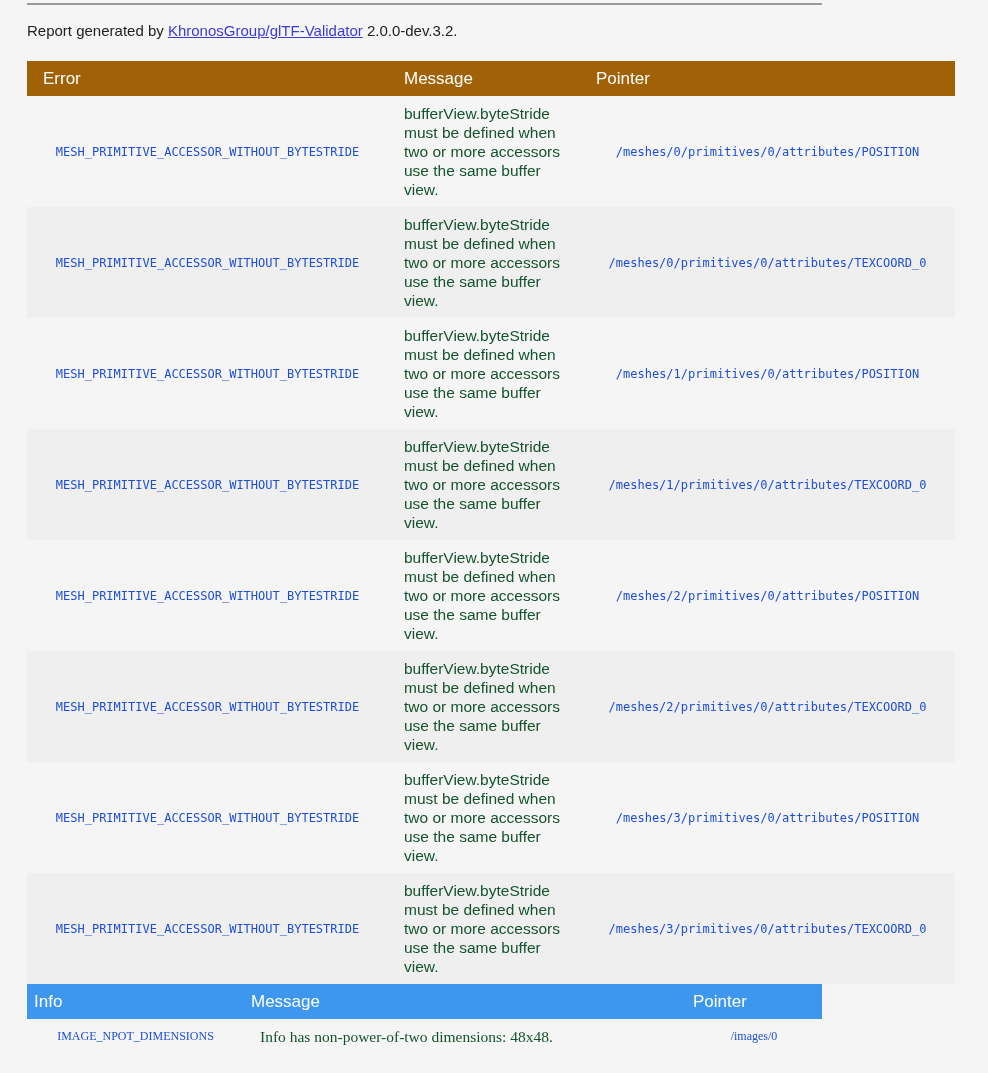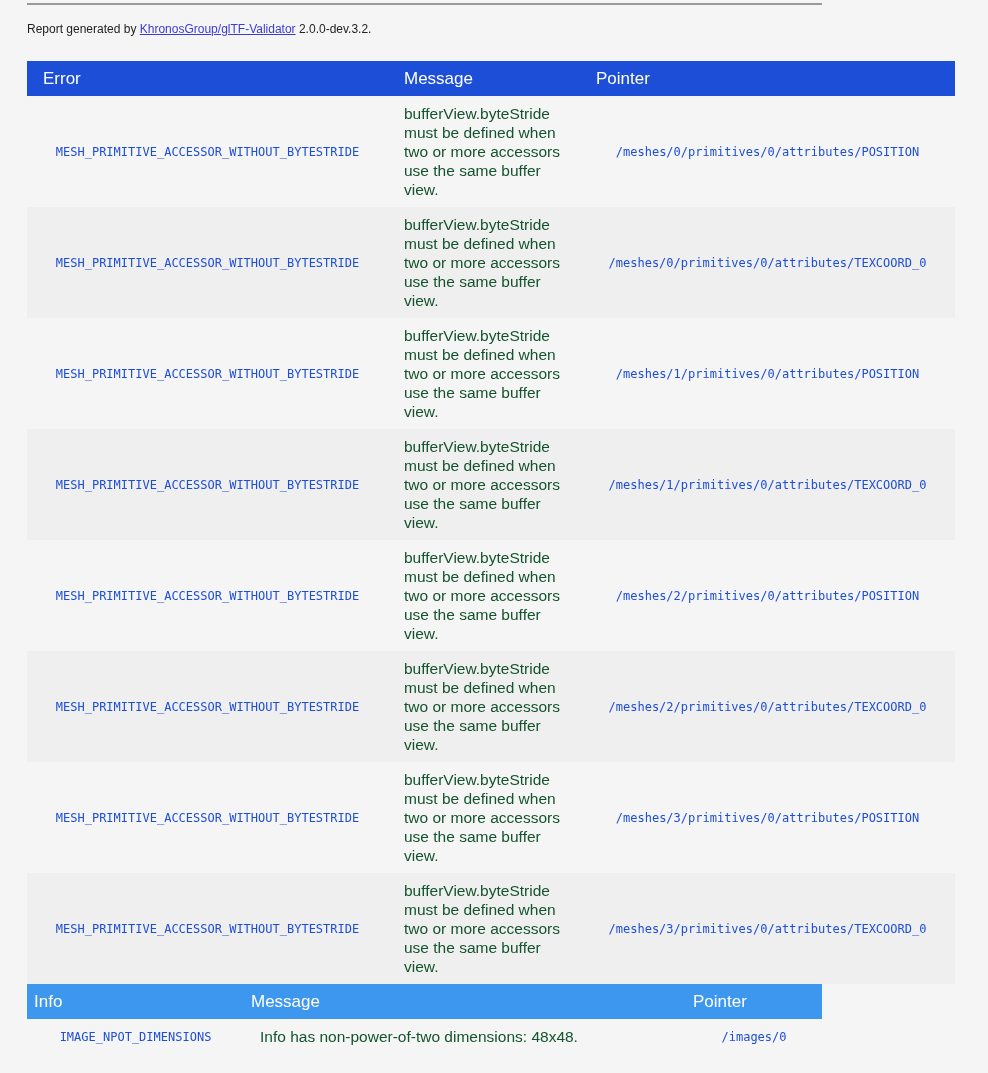--- a/index.html
+++ b/index.html
@@ -1,28 +1,28 @@
 <!DOCTYPE html>
 <html><head>
 <meta charset="utf-8">
 <style>
   html, body { margin:0; padding:0; background:#f5f5f5; }
   body { width:988px; height:1073px; overflow:hidden; position:relative; font-family:"Liberation Sans", sans-serif; color:#222; }
   .rule { position:absolute; left:27px; top:3px; width:795px; height:0; border-top:2px solid #9a9a9a; }
-  .credit { position:absolute; left:27px; top:22px; font-size:12px; color:#222; }
+  .credit { position:absolute; left:27px; top:22px; font-size:15px; color:#222; }
   .credit a { color:#3b3bd6; text-decoration:underline; }
   table { border-collapse:collapse; position:absolute; left:27px; }
   .err { top:61px; width:928px; }
   .info { top:984px; width:795px; }
   th { text-align:left; font-weight:normal; color:#fff; font-size:17px; height:35px; padding:0 16px; }
-  .err th { background:#1d4ed8; }
+  .err th { background:#a16207; }
   .info th { background:#3d97ef;padding-left:7px; }
   td { padding:0 16px; vertical-align:middle; }
   .err td { height:111px; }
-  .info td { height:35px; }
+  .info td { height:35px;font-family:Liberation Serif, serif; }
   .err tbody tr:nth-child(even) td { background:#efefef; }
   .code { font-family:"DejaVu Sans Mono", monospace; font-size:12px; color:#1d4ed8;text-align:center; }
   .msg { font-size:15.5px; line-height:19px; color:#14532d; }
   .err .msg { width:160px; }
 </style>
 </head>
 <body>
 
 <div class="rule"></div>
 <div class="credit"><span>Report generated by </span><a>KhronosGroup/glTF-Validator</a><span> 2.0.0-dev.3.2.</span></div>

